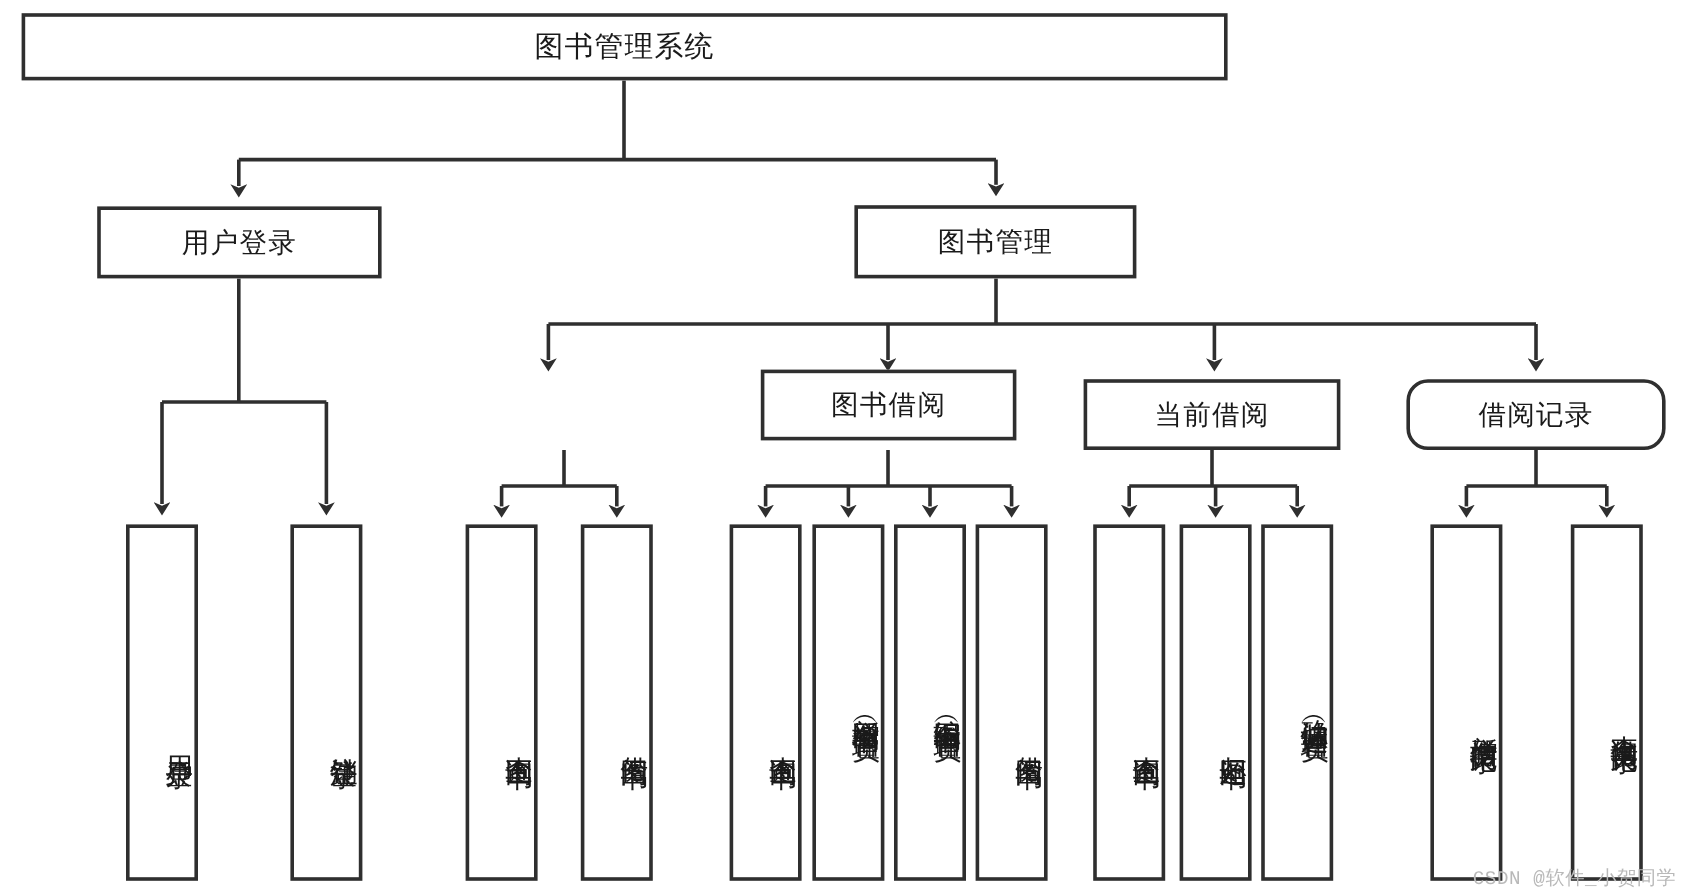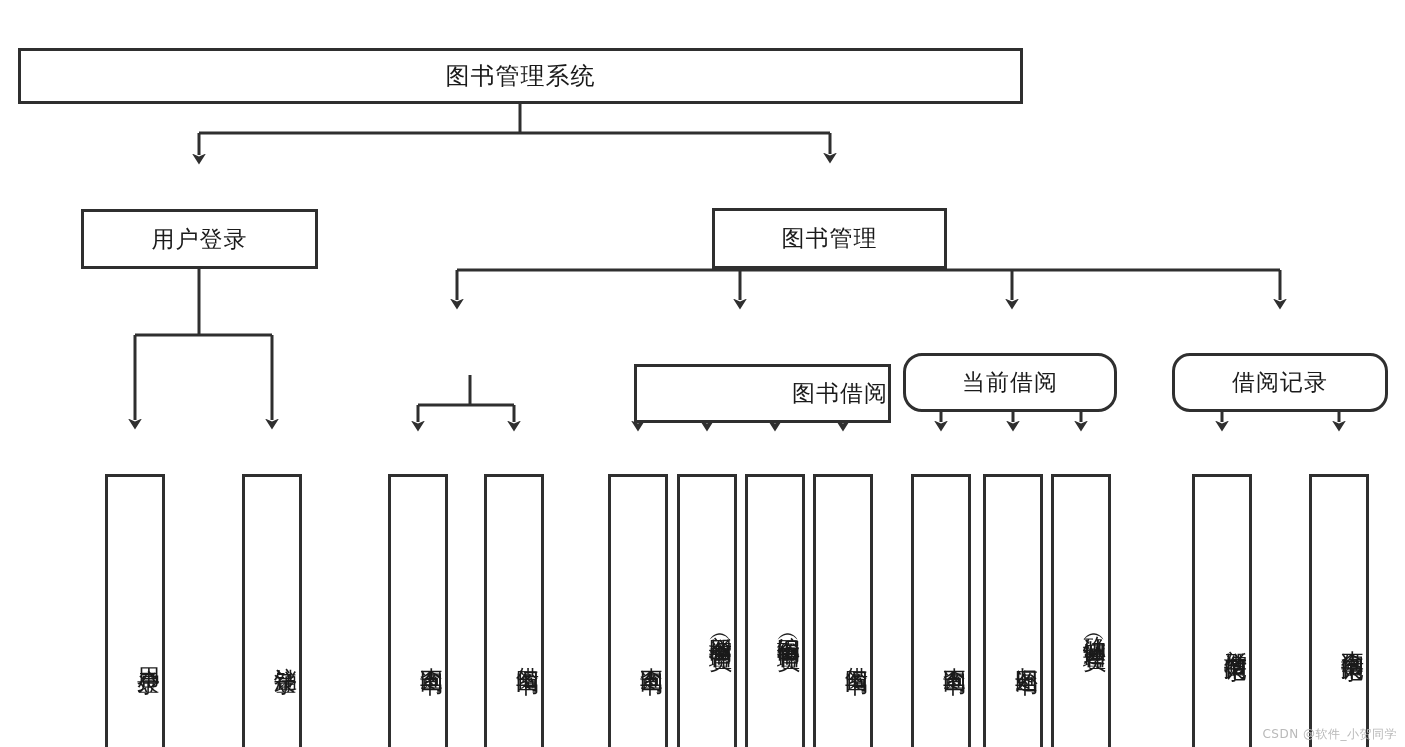--- a/index.html
+++ b/index.html
@@ -20,21 +20,20 @@
   }
   .node {
     position: absolute;
     box-sizing: border-box;
     border: 3px solid #2f2f2f;
     background: #ffffff;
     display: flex;
     align-items: center;
     justify-content: center;
     color: #1a1a1a;
-    margin-top: 37px;
   }
   .node.h {
     font-size: 23px;
     letter-spacing: 1px;
     white-space: nowrap;
   }
   .node.root {
     font-size: 24px;
     border-width: 3px;
   }
@@ -65,24 +64,25 @@
     stroke-width: 3;
     fill: none;
   }
   .arrowhead {
     fill: #2f2f2f;
   }
   #watermark {
     position: absolute;
     right: 8px;
     bottom: 4px;
-    font-size: 12px;
+    font-size: 16px;
     color: #b9b9b9;
     white-space: nowrap;
     letter-spacing: 0.5px;
+    font-family: Liberation Mono, monospace;
   }
 </style>
 </head>
 <body>
 
 <div id="canvas">
 
   <svg id="wires" viewBox="0 0 1405 747" xmlns="http://www.w3.org/2000/svg">
     <defs>
       <marker id="arw" markerWidth="12" markerHeight="14" refX="1.5" refY="7" orient="auto" markerUnits="userSpaceOnUse">
@@ -149,24 +149,24 @@
     <span>图书管理系统</span>
   </div>
 
   <div class="node h" style="left:81px; top:172px; width:237px; height:60px;">
     <span>用户登录</span>
   </div>
   <div class="node h" style="left:712px; top:171px; width:235px; height:61px;text-align:center;">
     <span>图书管理</span>
   </div>
 
-  <div class="node h" style="left:634px; top:327px; width:257px; height:59px;justify-content:flex-end;">
+  <div class="node h" style="left:634px; top:308px; width:213px; height:59px;">
     <span>图书借阅</span>
   </div>
-  <div class="node h" style="left:903px; top:316px; width:214px; height:59px;border-radius:19px;">
+  <div class="node h" style="left:903px; top:316px; width:214px; height:59px;">
     <span>当前借阅</span>
   </div>
   <div class="node h" style="left:1172px; top:316px; width:216px; height:59px;border-radius:18px;">
     <span>借阅记录</span>
   </div>
 
   <div class="node v" style="left:105px; top:437px; width:60px; height:297px; padding-top:60px;">
     <span>用户登录</span>
   </div>
   <div class="node v" style="left:242px; top:437px; width:60px; height:297px; padding-top:60px;">

